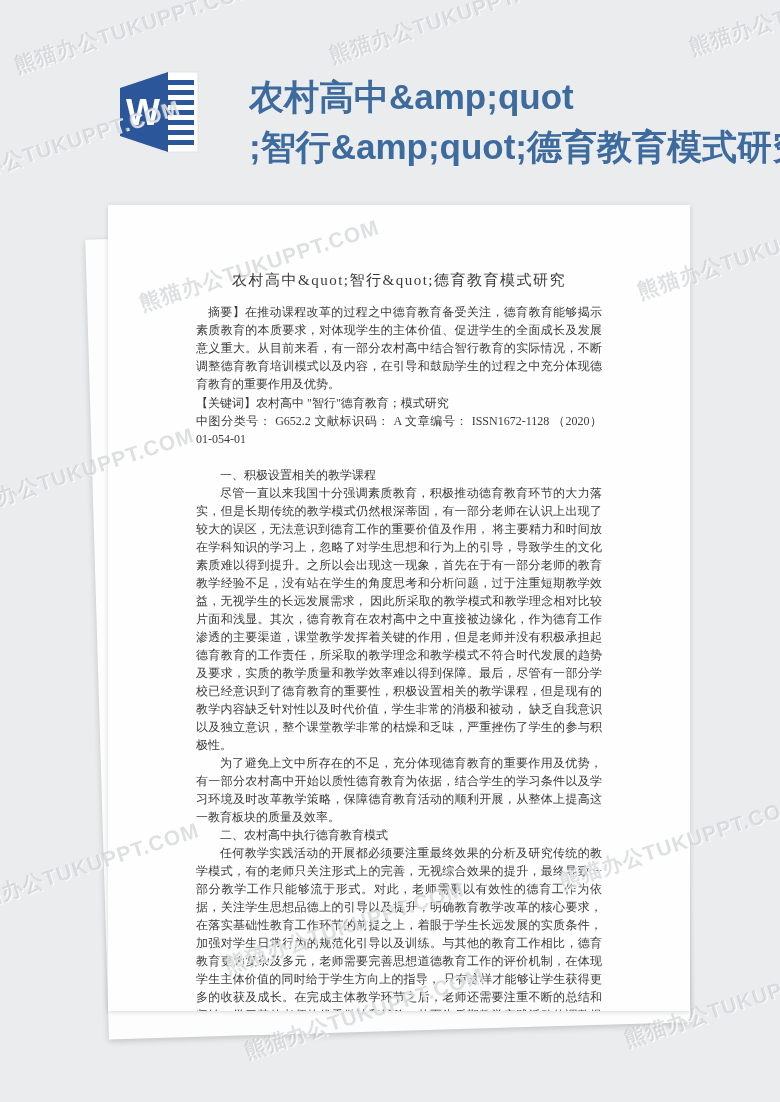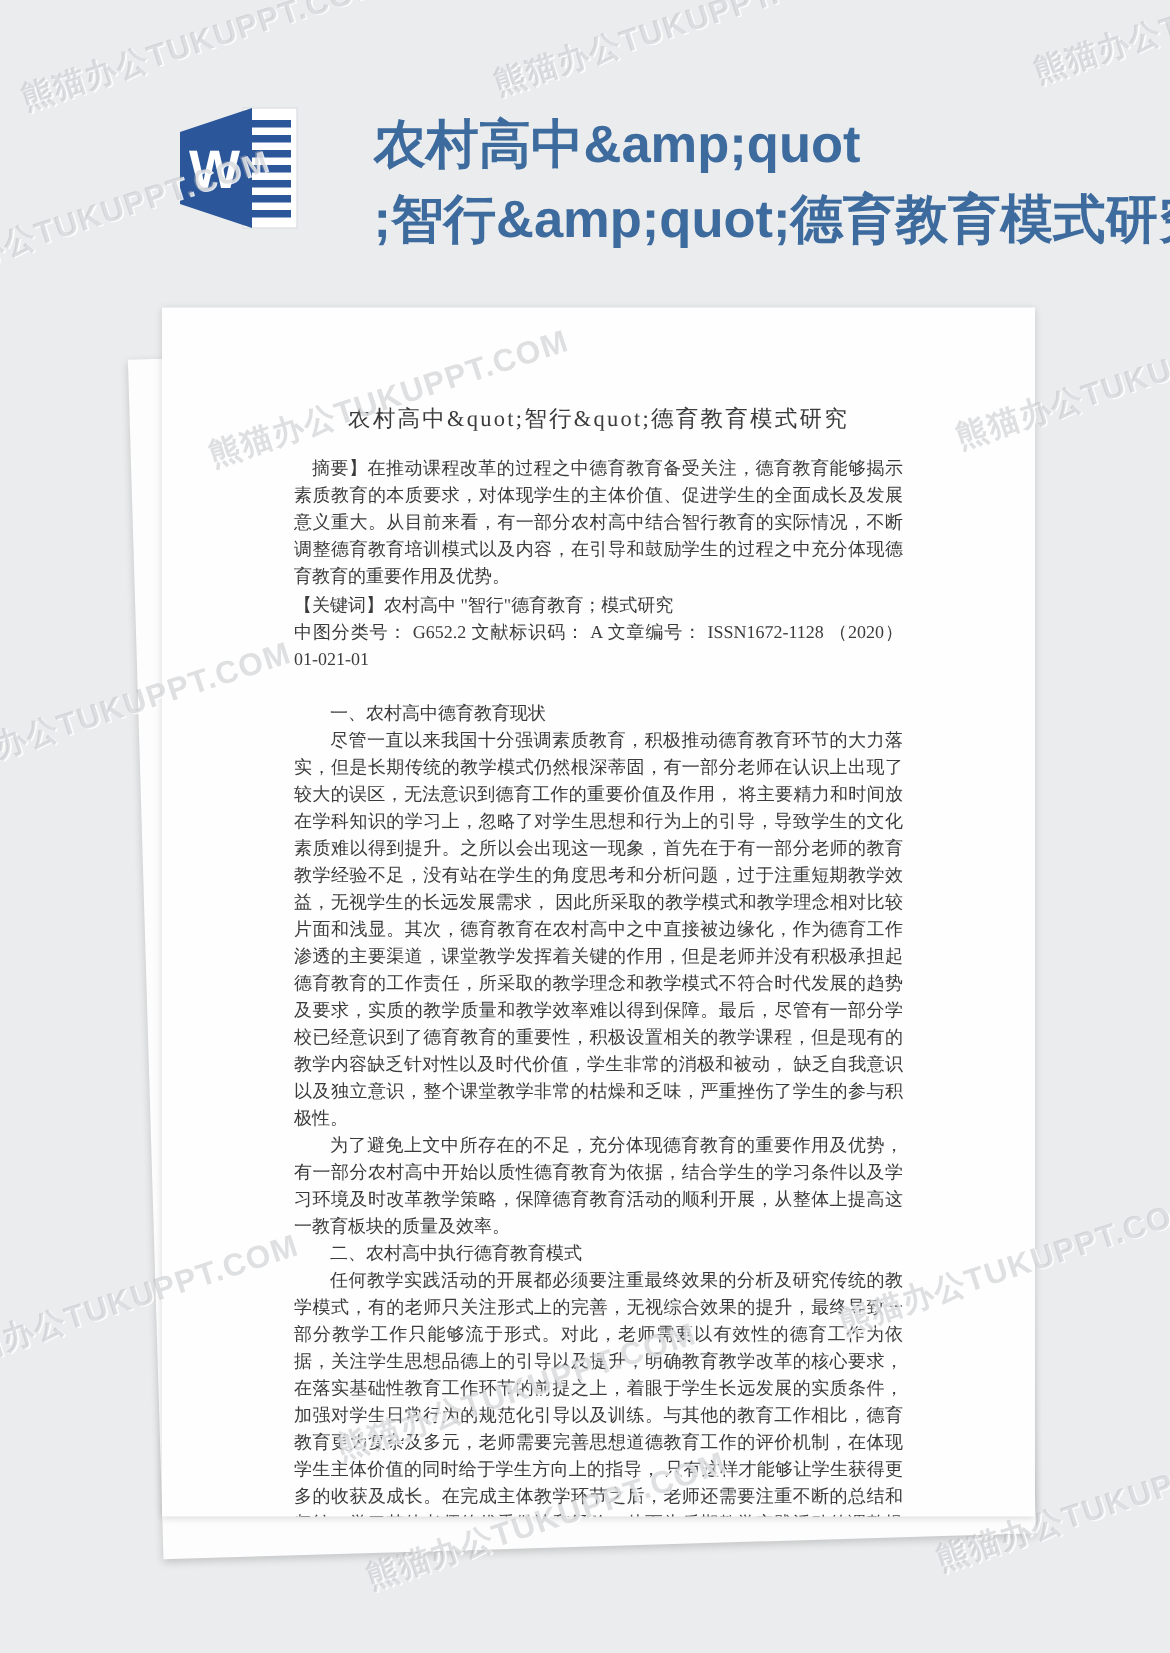--- a/index.html
+++ b/index.html
@@ -80,23 +80,23 @@
     <span class="line">;智行&amp;amp;quot;德育教育模式研究_图</span>
   </h1>
 
   <div class="sheet-back"></div>
 
   <div class="page">
     <div class="page-inner">
       <div class="doc-title">农村高中&amp;quot;智行&amp;quot;德育教育模式研究</div>
       <p class="indent1">摘要】在推动课程改革的过程之中德育教育备受关注，德育教育能够揭示素质教育的本质要求，对体现学生的主体价值、促进学生的全面成长及发展意义重大。从目前来看，有一部分农村高中结合智行教育的实际情况，不断调整德育教育培训模式以及内容，在引导和鼓励学生的过程之中充分体现德育教育的重要作用及优势。</p>
       <p>【关键词】农村高中 "智行"德育教育；模式研究</p>
-      <p>中图分类号：  G652.2 文献标识码：  A 文章编号：  ISSN1672-1128 （2020）01-021-01</p>
+      <p>中图分类号：  G652.2 文献标识码：  A 文章编号：  ISSN1672-1128 （2020）01-054-01</p>
 
-      <p class="indent2 gap-top">一、农村高中德育教育现状</p>
+      <p class="indent2 gap-top">一、积极设置相关的教学课程</p>
       <p class="indent2">尽管一直以来我国十分强调素质教育，积极推动德育教育环节的大力落实，但是长期传统的教学模式仍然根深蒂固，有一部分老师在认识上出现了较大的误区，无法意识到德育工作的重要价值及作用， 将主要精力和时间放在学科知识的学习上，忽略了对学生思想和行为上的引导，导致学生的文化素质难以得到提升。之所以会出现这一现象，首先在于有一部分老师的教育教学经验不足，没有站在学生的角度思考和分析问题，过于注重短期教学效益，无视学生的长远发展需求， 因此所采取的教学模式和教学理念相对比较片面和浅显。其次，德育教育在农村高中之中直接被边缘化，作为德育工作渗透的主要渠道，课堂教学发挥着关键的作用，但是老师并没有积极承担起德育教育的工作责任，所采取的教学理念和教学模式不符合时代发展的趋势及要求，实质的教学质量和教学效率难以得到保障。最后，尽管有一部分学校已经意识到了德育教育的重要性，积极设置相关的教学课程，但是现有的教学内容缺乏针对性以及时代价值，学生非常的消极和被动， 缺乏自我意识以及独立意识，整个课堂教学非常的枯燥和乏味，严重挫伤了学生的参与积极性。</p>
 
       <p class="indent2">为了避免上文中所存在的不足，充分体现德育教育的重要作用及优势，有一部分农村高中开始以质性德育教育为依据，结合学生的学习条件以及学习环境及时改革教学策略，保障德育教育活动的顺利开展，从整体上提高这一教育板块的质量及效率。</p>
       <p class="indent2">二、农村高中执行德育教育模式</p>
 
       <p class="indent2">任何教学实践活动的开展都必须要注重最终效果的分析及研究传统的教学模式，有的老师只关注形式上的完善，无视综合效果的提升，最终导致一部分教学工作只能够流于形式。对此，老师需要以有效性的德育工作为依据，关注学生思想品德上的引导以及提升，明确教育教学改革的核心要求，在落实基础性教育工作环节的前提之上，着眼于学生长远发展的实质条件，加强对学生日常行为的规范化引导以及训练。与其他的教育工作相比，德育教育更为复杂及多元，老师需要完善思想道德教育工作的评价机制，在体现学生主体价值的同时给于学生方向上的指导， 只有这样才能够让学生获得更多的收获及成长。在完成主体教学环节之后，老师还需要注重不断的总结和归纳，学习其他老师的优秀做法和经验，从而为后期教学实践活动的调整提供更多的思路以及依据，保障工作实际效果的整体提升。</p>
 
     </div>
   </div>
 

